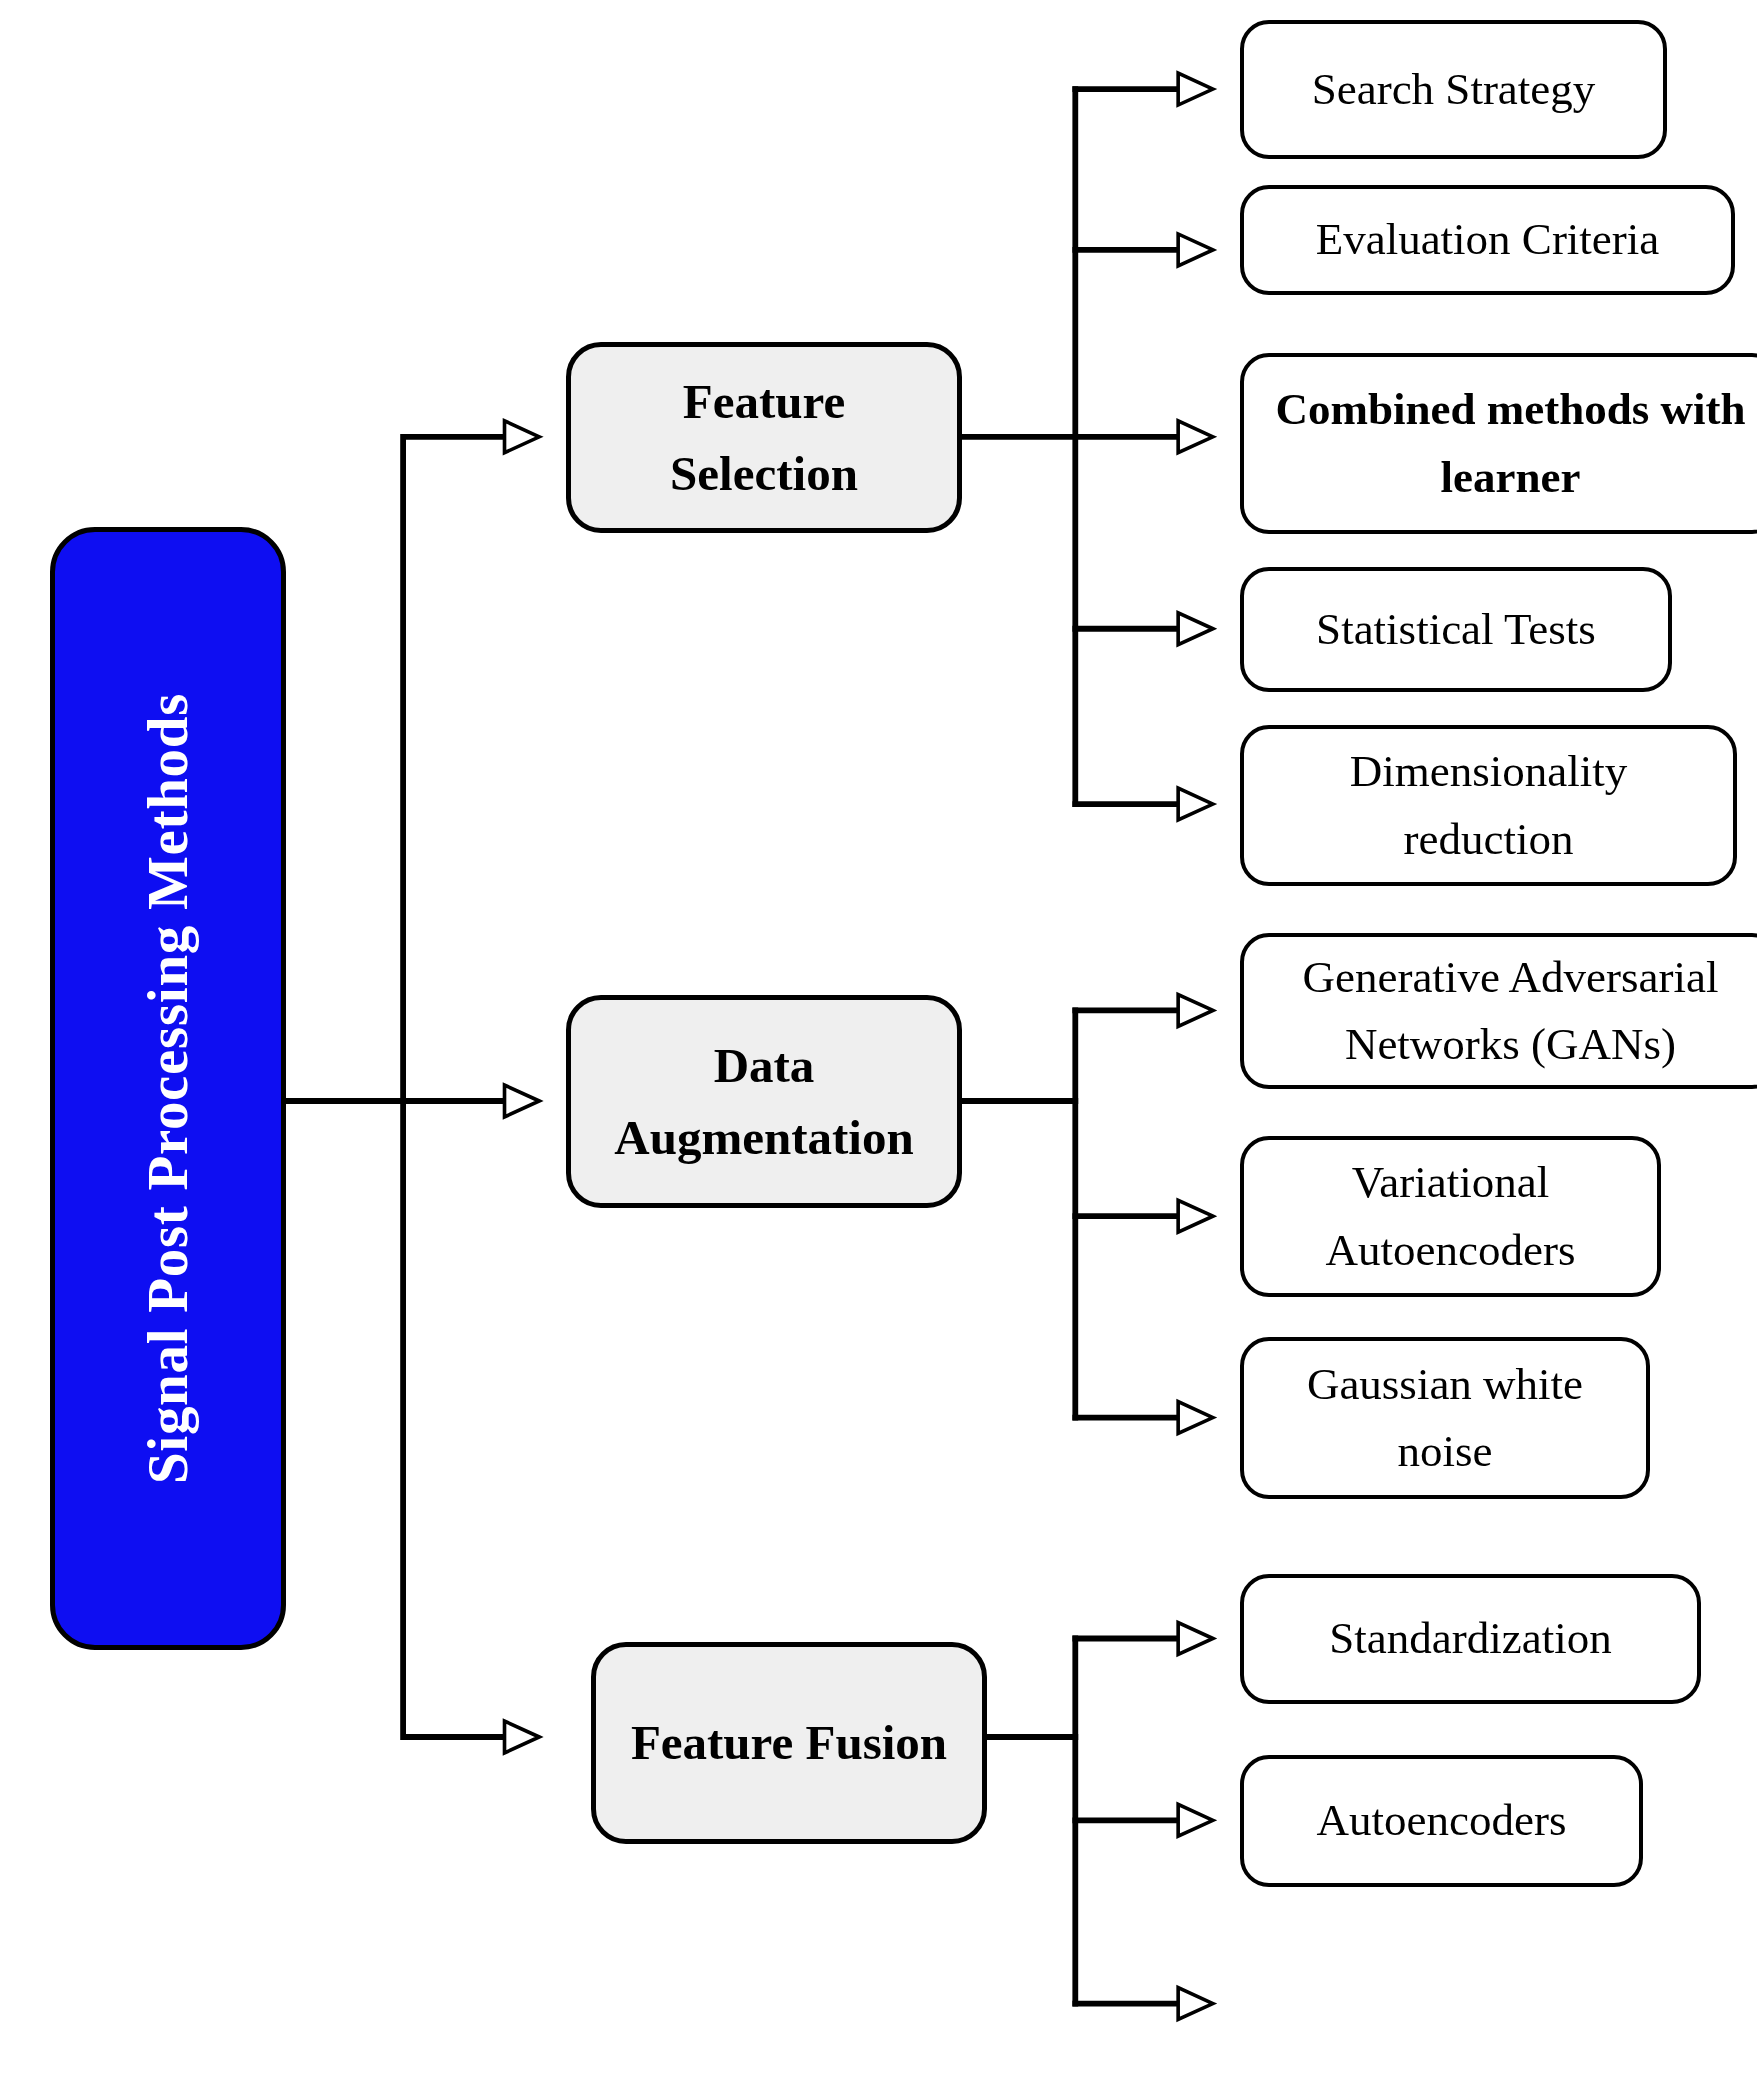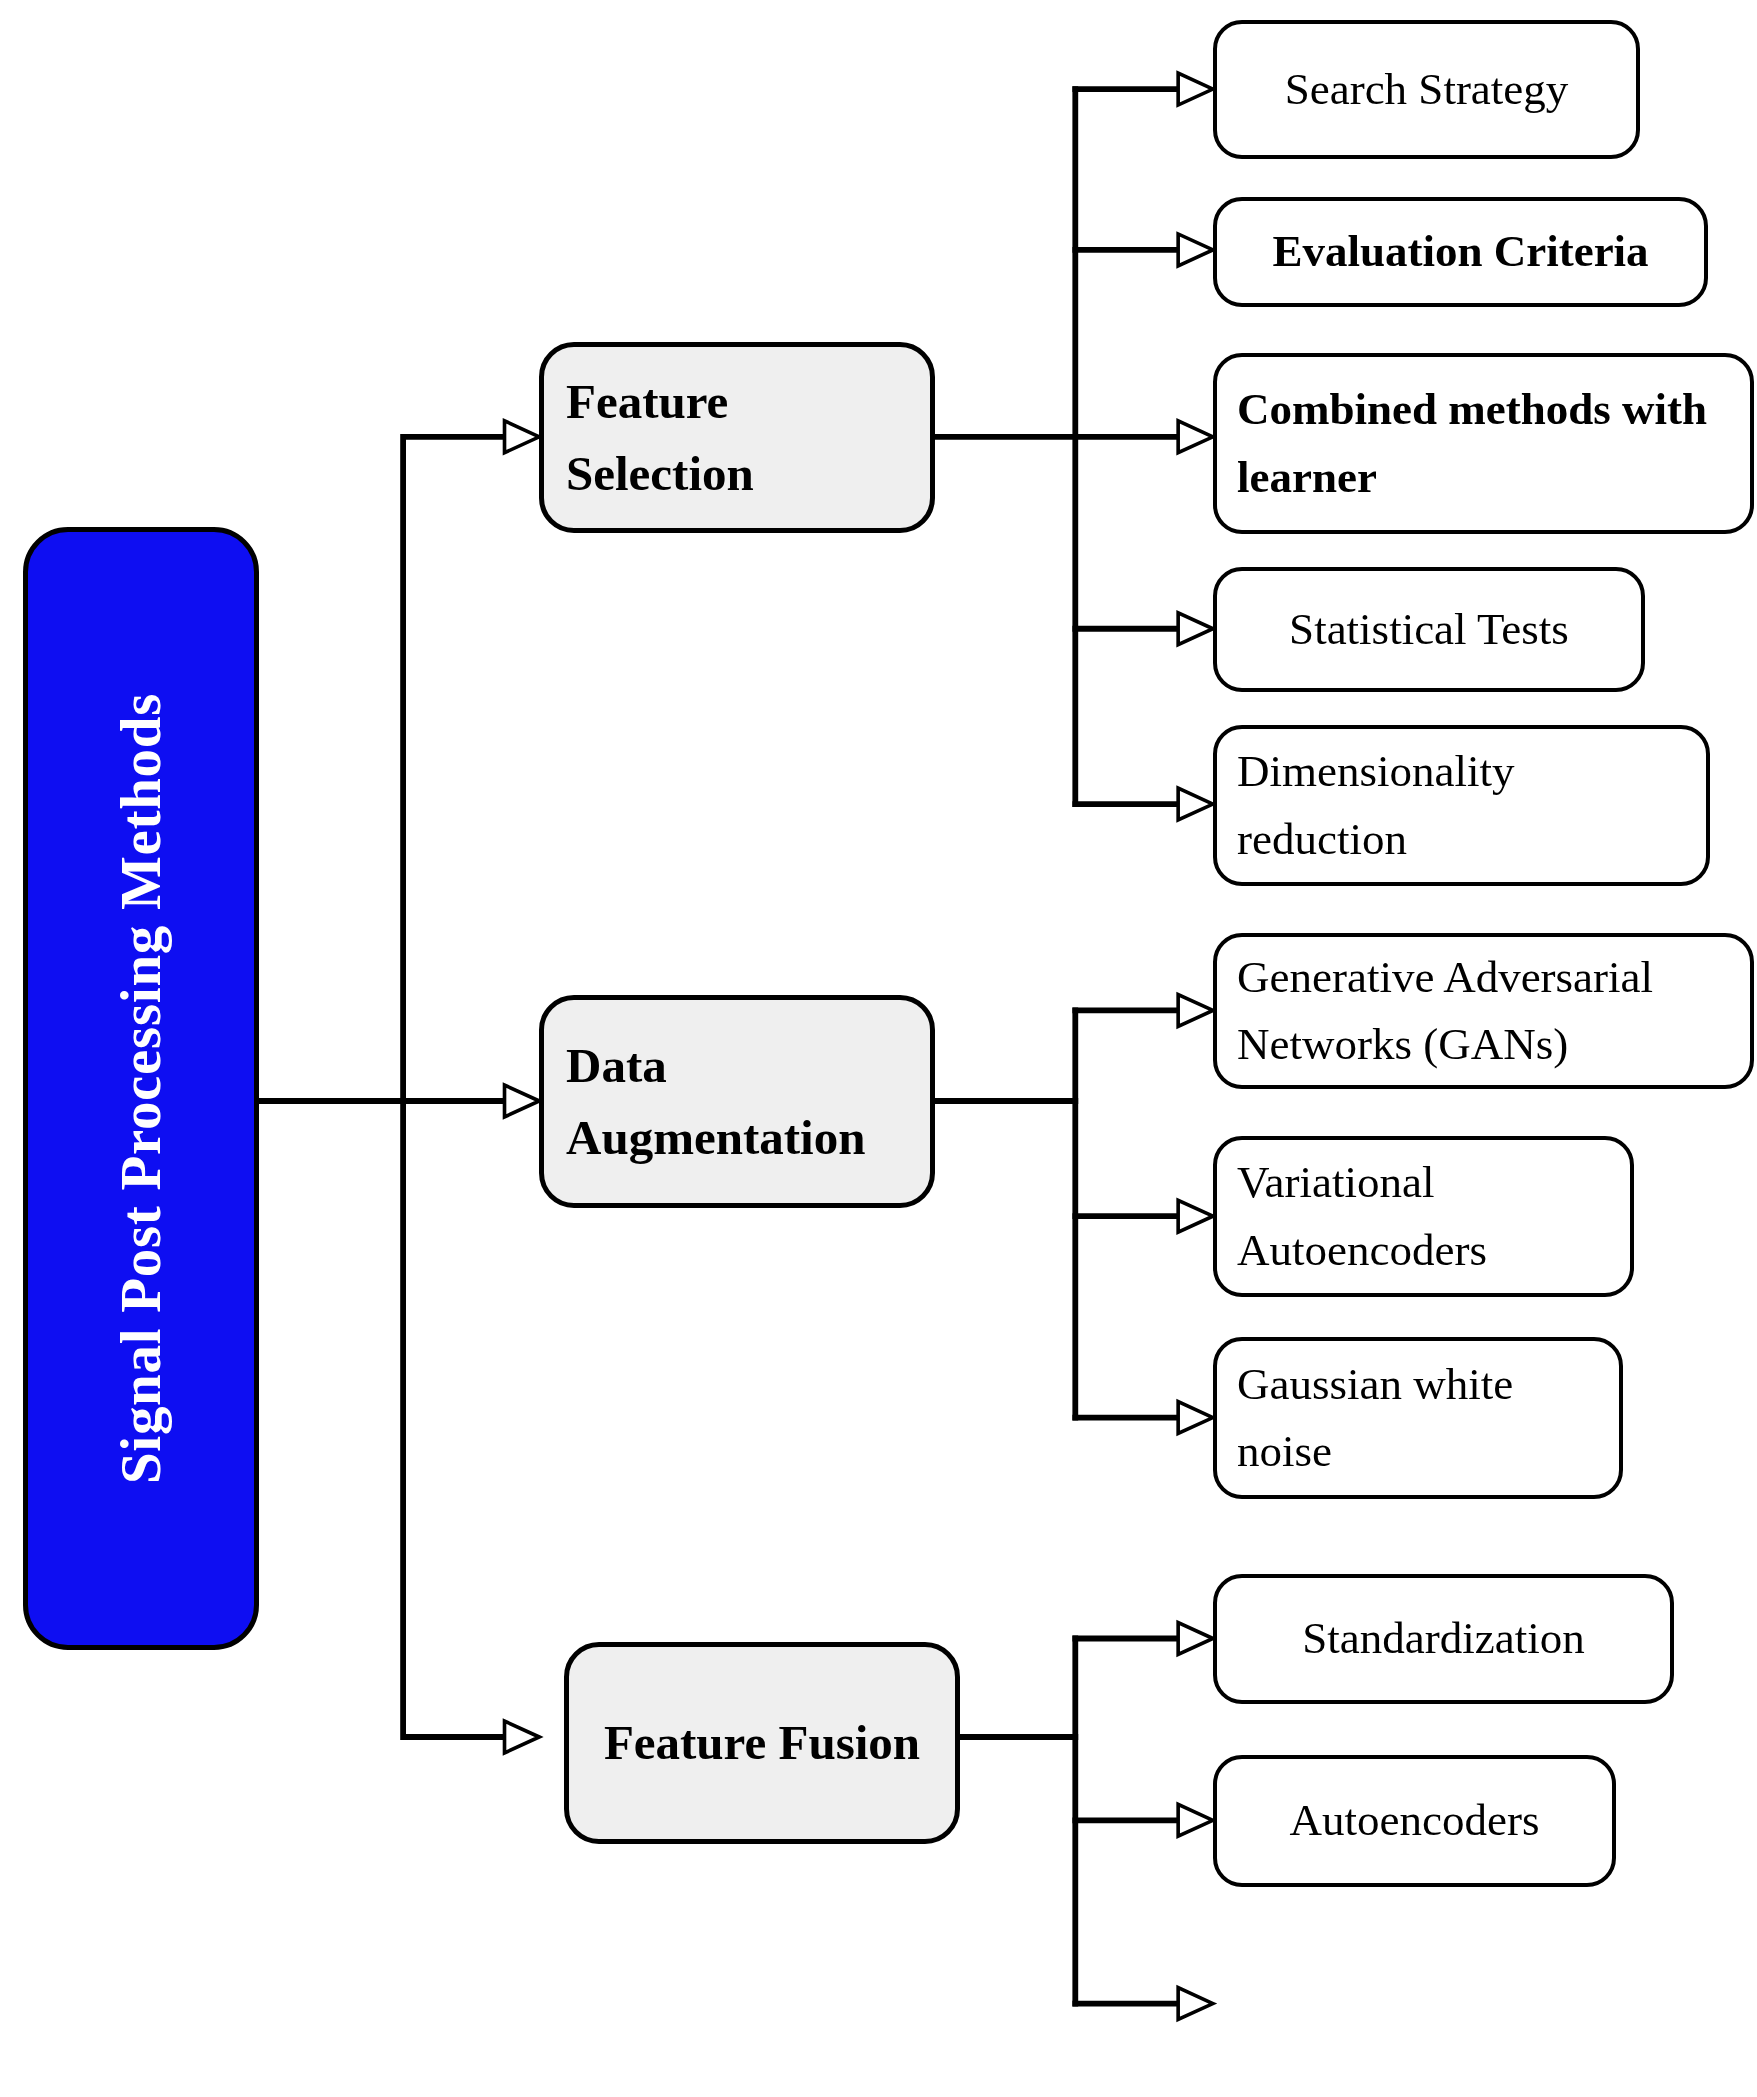--- a/index.html
+++ b/index.html
@@ -1,20 +1,20 @@
 <!DOCTYPE html>
 <html style="font-size:11.6px"><head>
 <meta charset="utf-8">
 <style>
   html,body{margin:0;padding:0;background:#ffffff;}
   .canvas{position:relative;width:1758px;height:2097px;background:#ffffff;
           font-family:"Liberation Serif","DejaVu Serif",serif;}
   .wires{position:absolute;left:0;top:0;width:1758px;height:2097px;}
   .node{position:absolute;box-sizing:border-box;display:flex;align-items:center;justify-content:center;
-        text-align:left;color:#000;background:#fff;}
+        text-align:center;color:#000;background:#fff;margin-left:27px;}
   .leaf{border:4.3px solid #000;border-radius:29px;font-size:45px;line-height:1.5;padding:0 20px;}
   .group{border:5.8px solid #000;border-radius:35px;background:#EFEFEF;
          font-weight:bold;font-size:49px;line-height:1.45;padding:0 22px;}
   .root{border:5.8px solid #000;border-radius:45px;background:#0E0EF2;overflow:visible;}
   .root-label{display:block;white-space:nowrap;transform:rotate(-90deg);
               color:#fff;font-weight:bold;font-size:57px;letter-spacing:0.7px;}
 </style>
 </head>
 <body>
 
@@ -76,21 +76,21 @@
   <div class="node group" style="left:539px;top:995px;width:396px;height:213px;">
     <span>Data Augmentation</span>
   </div>
   <div class="node group" style="left:564px;top:1642px;width:396px;height:202px;">
     <span>Feature Fusion</span>
   </div>
 
   <div class="node leaf" style="left:1213px;top:20px;width:427px;height:139px;">
     <span>Search Strategy</span>
   </div>
-  <div class="node leaf" style="left:1213px;top:197px;width:495px;height:110px;font-weight:bold;">
+  <div class="node leaf" style="left:1213px;top:185px;width:495px;height:110px;">
     <span>Evaluation Criteria</span>
   </div>
   <div class="node leaf" style="left:1213px;top:353px;width:541px;height:181px;font-weight:bold;">
     <span>Combined methods with learner</span>
   </div>
   <div class="node leaf" style="left:1213px;top:567px;width:432px;height:125px;">
     <span>Statistical Tests</span>
   </div>
   <div class="node leaf" style="left:1213px;top:725px;width:497px;height:161px;">
     <span>Dimensionality reduction</span>

